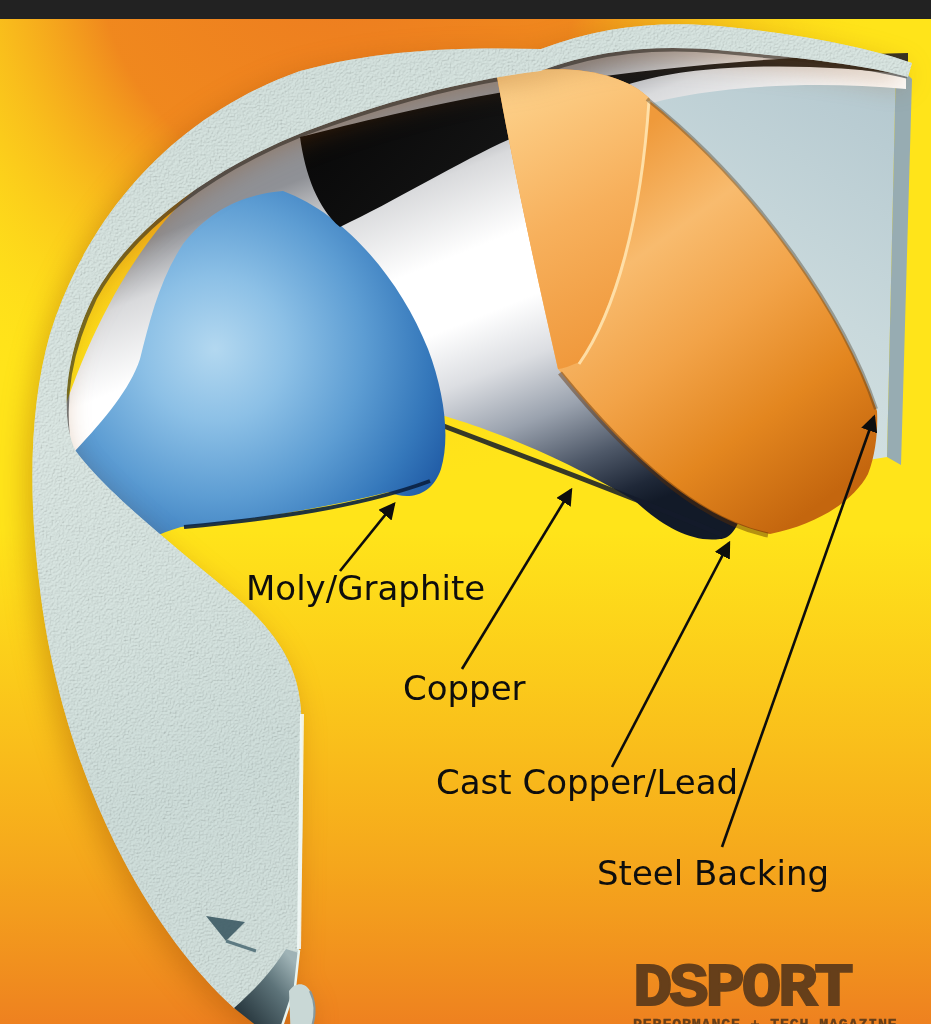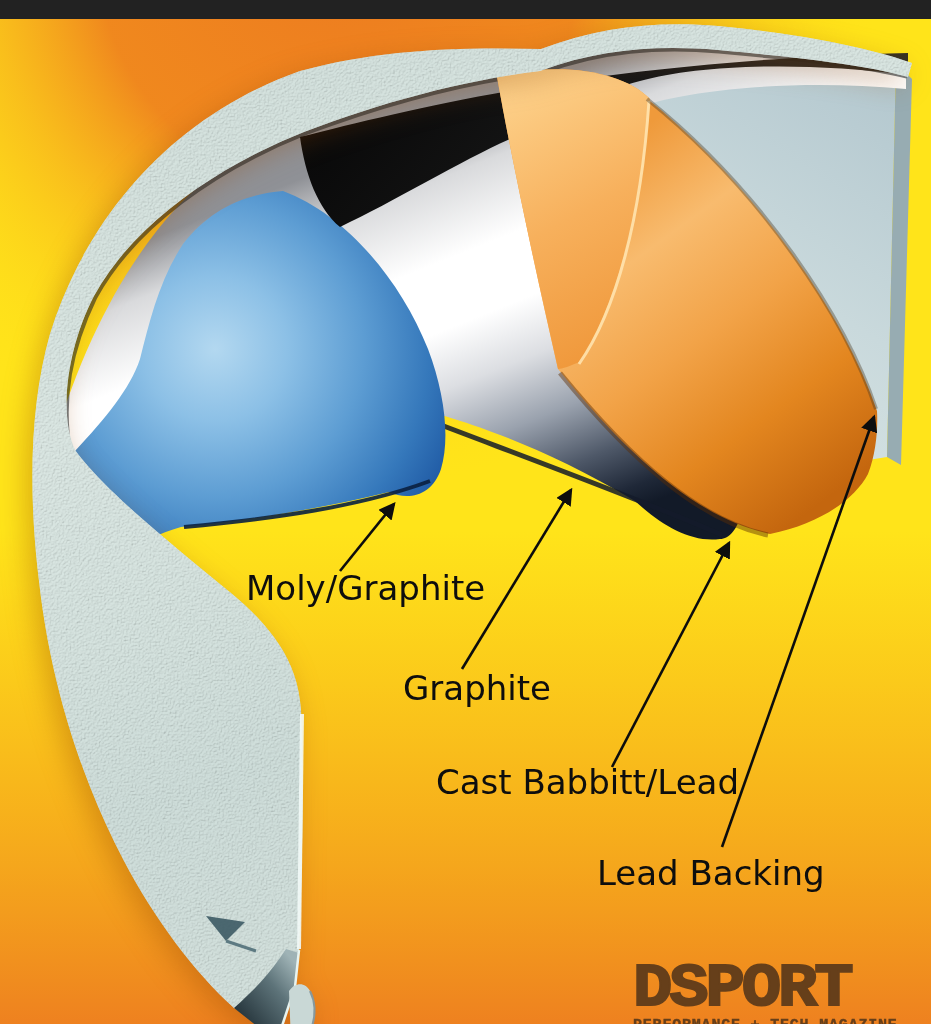--- a/index.html
+++ b/index.html
@@ -243,23 +243,23 @@
 
   <g stroke="#0d0d0d" stroke-width="2.6" fill="none">
     <path d="M 340,552 L 394,485" marker-end="url(#ah)"></path>
     <path d="M 462,650 L 571,471" marker-end="url(#ah)"></path>
     <path d="M 612,748 L 729,524" marker-end="url(#ah)"></path>
     <path d="M 722,828 L 874,398" marker-end="url(#ah)"></path>
   </g>
 </svg>
 
   <div class="layer-label label-moly">Moly/Graphite</div>
-  <div class="layer-label label-babbitt">Graphite</div>
-  <div class="layer-label label-copper">Cast Babbitt/Lead</div>
-  <div class="layer-label label-steel">Lead Backing</div>
+  <div class="layer-label label-babbitt">Copper</div>
+  <div class="layer-label label-copper">Cast Copper/Lead</div>
+  <div class="layer-label label-steel">Steel Backing</div>
 
   <div class="logo">
     <div class="logo-name">DSPORT</div>
     <span class="logo-dot"></span>
     <div class="logo-tagline">PERFORMANCE + TECH MAGAZINE</div>
   </div>
 
 </div>
 
 </body></html>

